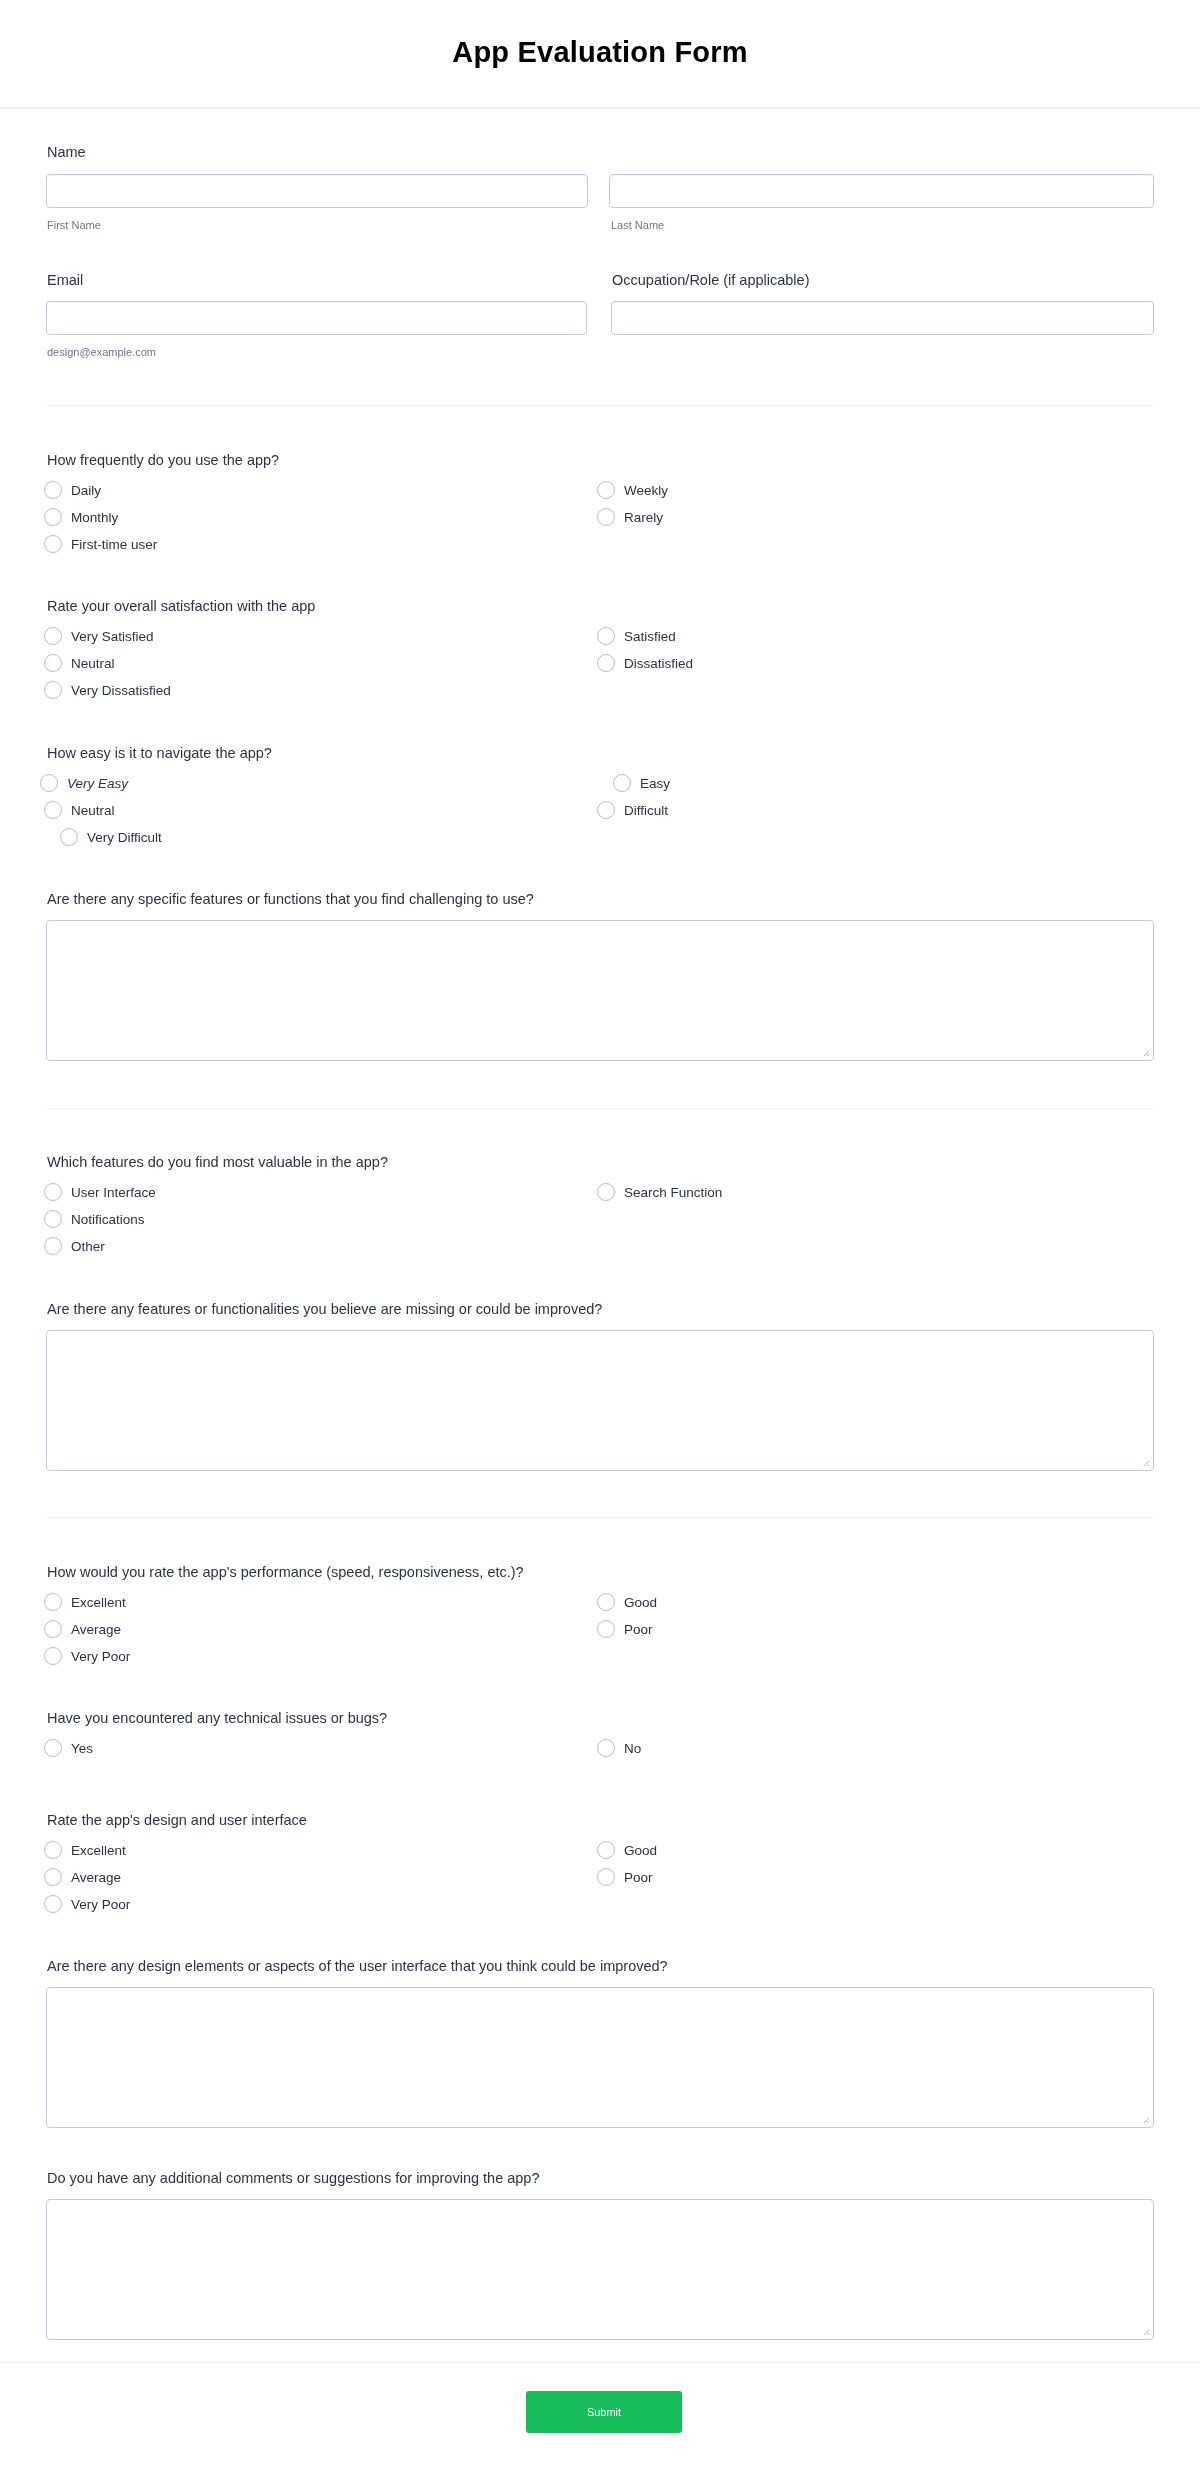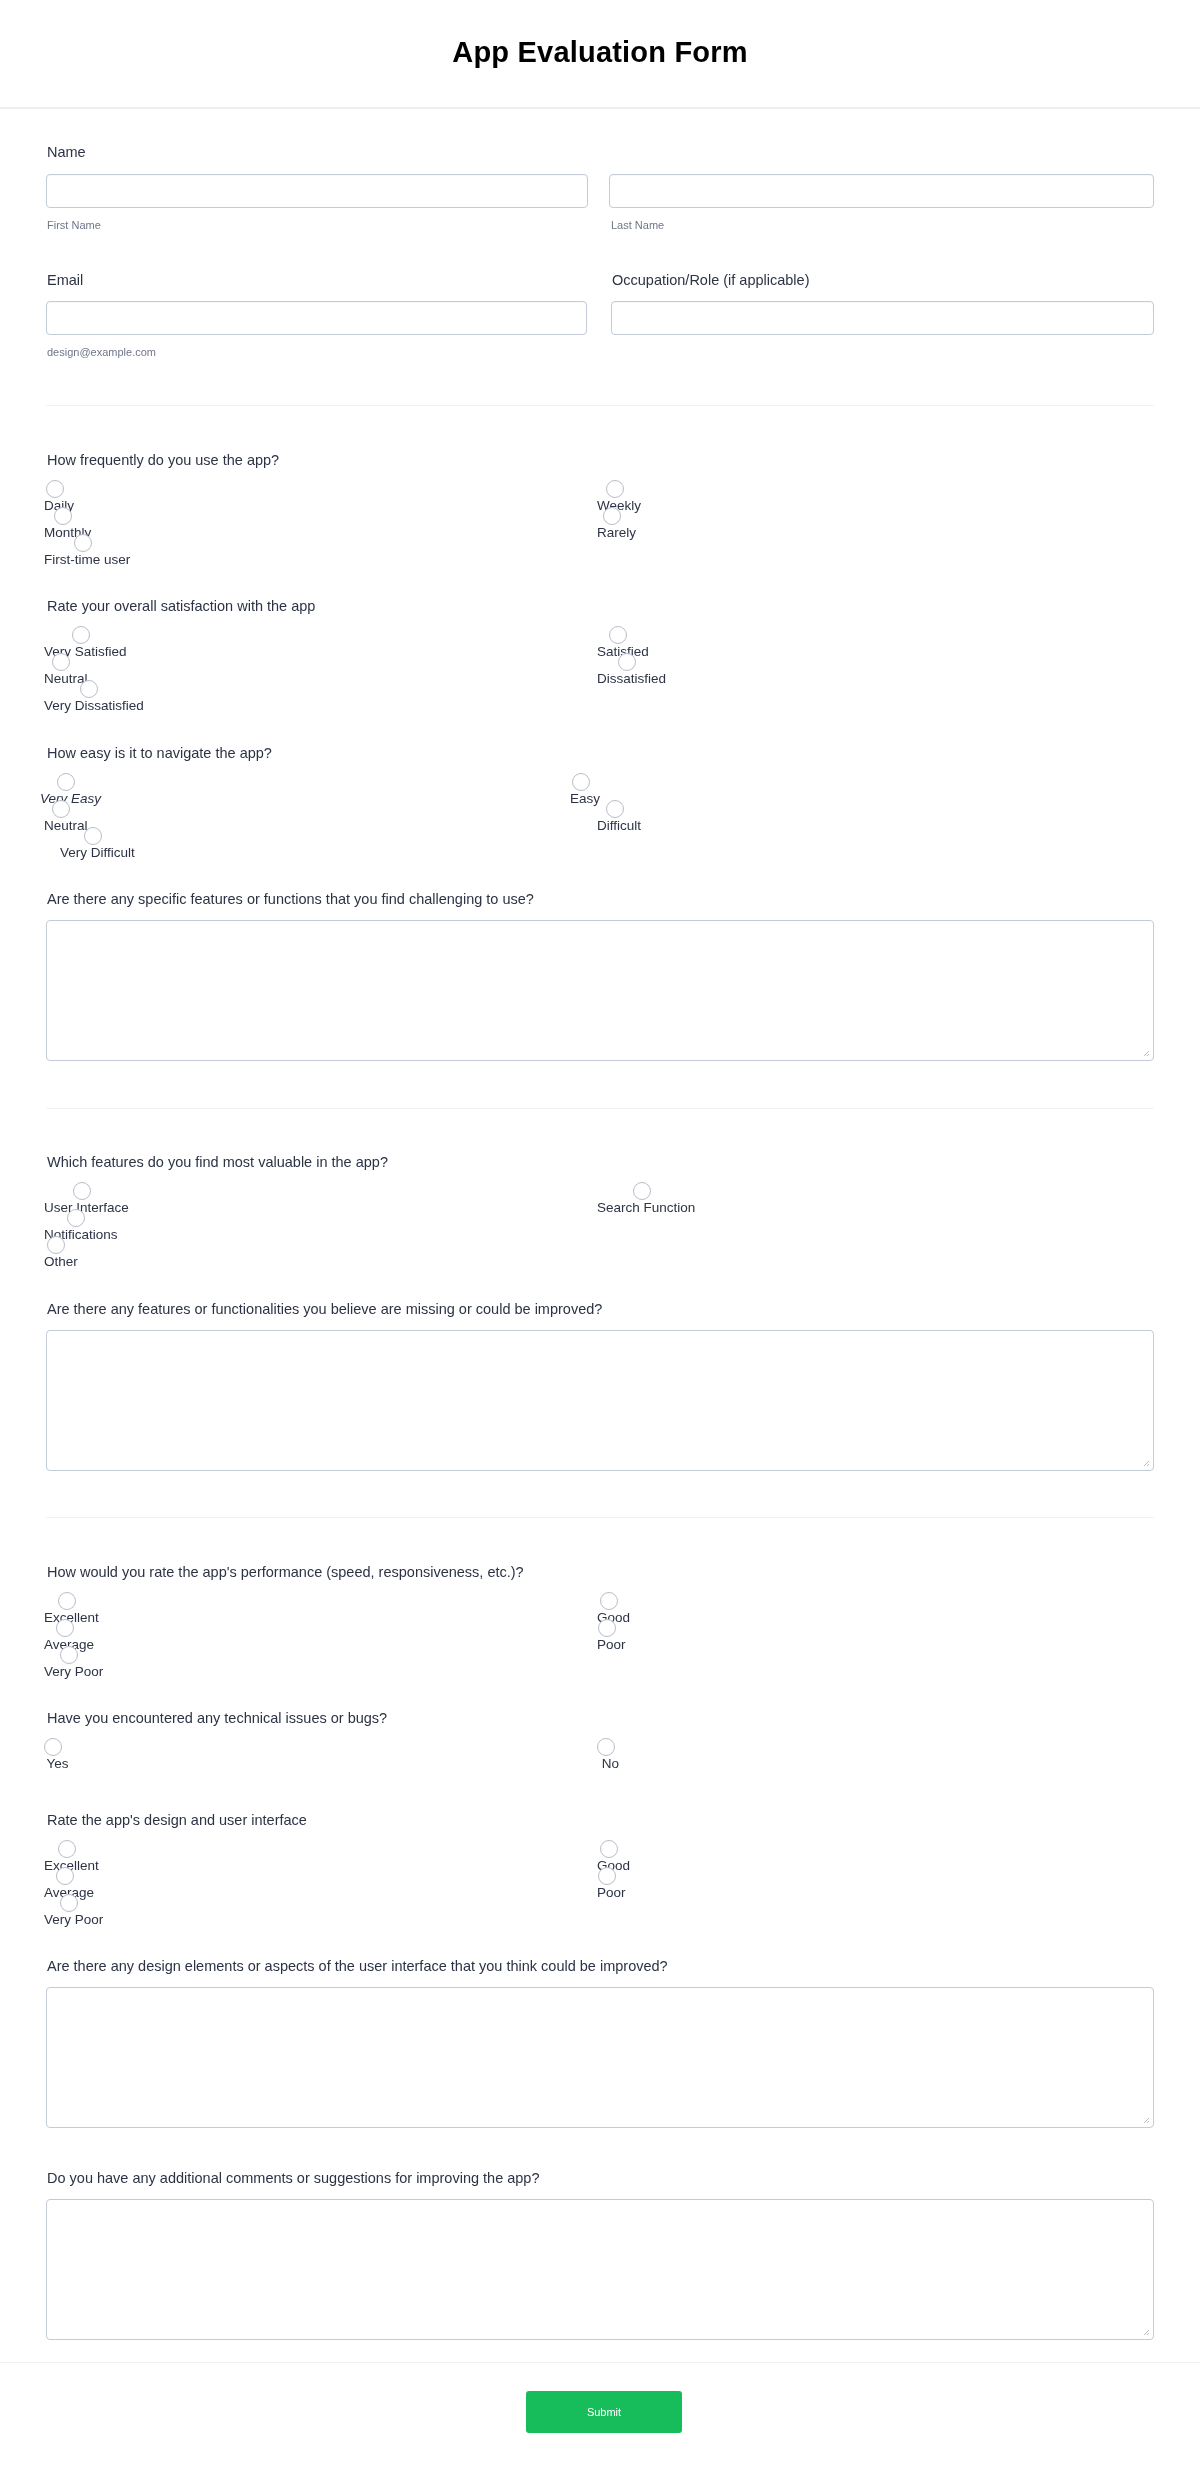--- a/index.html
+++ b/index.html
@@ -7,21 +7,21 @@
   body { font-family: "Liberation Sans", "DejaVu Sans", sans-serif; color: #2c3345; position: relative; height: 2467px; overflow: hidden; }
   .header { position: absolute; left: 0; top: 0; width: 1200px; height: 109px; border-bottom: 2px solid #eeeef0; background: #fff; }
   .title { position: absolute; left: 0; top: 36px; width: 1200px; text-align: center; font-size: 29px; font-weight: bold; color: #000000; letter-spacing: 0.2px; }
   .abs { position: absolute; }
   .label { font-size: 14.5px; color: #2c3345; }
   .sublabel { font-size: 11px; color: #6f7688; }
   .input { position: absolute; height: 34px; border: 1px solid #c3cad8; border-radius: 4px; background: #fff; box-shadow: inset 0 1px 1px rgba(0,0,0,0.03); }
   .textarea { position: absolute; left: 46px; width: 1108px; height: 141px; border: 1px solid #c3cad8; border-radius: 4px; background: #fff; }
   .grip { position: absolute; right: 3px; bottom: 3px; width: 8px; height: 8px; }
   .divider { position: absolute; left: 46px; width: 1108px; height: 1px; background: #f1f2f5; }
-  .opt { position: absolute; height: 20px; display: flex; align-items: center; cursor: pointer; flex-direction: column; }
+  .opt { position: absolute; height: 20px; display: flex; align-items: center; cursor: pointer; }
   .radio { width: 18px; height: 18px; border: 1px solid #b8bdc9; border-radius: 50%; background: #fff; margin-right: 9px; flex: 0 0 auto; }
   .opt-label { font-size: 13.5px; color: #2c3345; }
   .footer { position: absolute; left: 0; top: 2362px; width: 1200px; height: 105px; border-top: 1px solid #f0f0f5; }
   .submit { position: absolute; left: 526px; top: 28px; width: 156px; height: 42px; background: #18bd5b; border: none; border-radius: 3px; color: #fff; font-size: 11px; font-family: "Liberation Sans", sans-serif; cursor: pointer; }
 </style>
 </head>
 <body>
 
 <div class="header">
   <h1 class="title">App Evaluation Form</h1>
@@ -83,21 +83,21 @@
 <label class="opt" style="left:44px;top:680px;">
     <span class="radio"></span>
     <span class="opt-label">Very Dissatisfied</span>
   </label>
 
 <div class="abs label" style="left:47px;top:745px;">How easy is it to navigate the app?</div>
 <label class="opt" style="left:40px;top:773px;font-style:italic;">
     <span class="radio"></span>
     <span class="opt-label">Very Easy</span>
   </label>
-<label class="opt" style="left:570px;top:773px;">
+<label class="opt" style="left:613px;top:773px;">
     <span class="radio"></span>
     <span class="opt-label">Easy</span>
   </label>
 <label class="opt" style="left:44px;top:800px;">
     <span class="radio"></span>
     <span class="opt-label">Neutral</span>
   </label>
 <label class="opt" style="left:597px;top:800px;">
     <span class="radio"></span>
     <span class="opt-label">Difficult</span>

